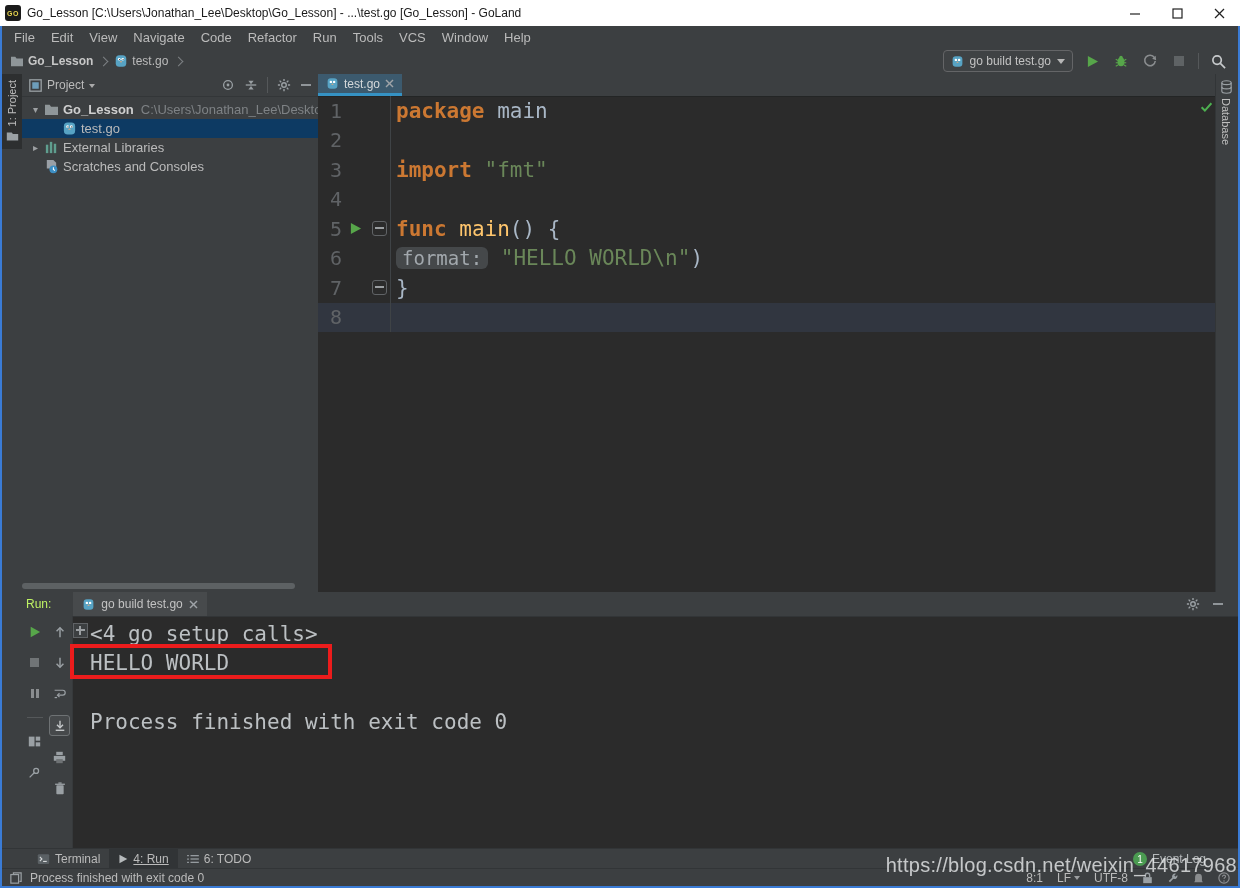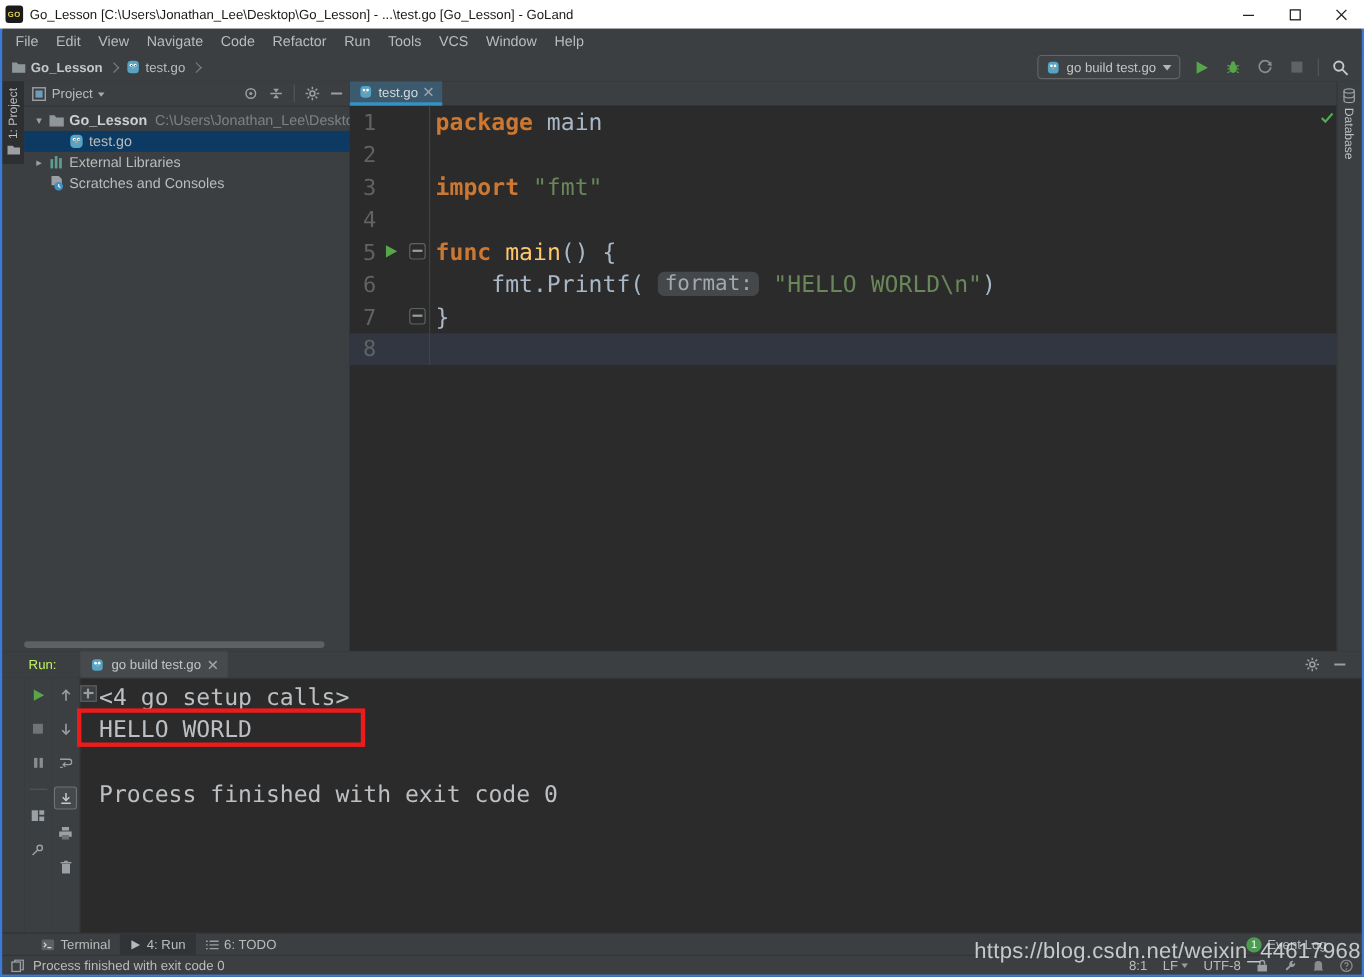--- a/index.html
+++ b/index.html
@@ -88,21 +88,21 @@
   .console{position:absolute;left:72px;top:24px;right:0;bottom:0;font-family:"DejaVu Sans Mono",monospace;font-size:21px;color:#bcc0c3;}
   .con-line{height:29.5px;display:flex;align-items:flex-end;padding-left:18px;position:relative;white-space:pre;}
   .con-fold{position:absolute;left:1px;top:7px;width:13px;height:13px;border:1px solid #606366;background:#3c3f41;}
   .con-fold:before{content:"";position:absolute;left:2px;right:2px;top:5px;height:1.5px;background:#9a9ea1;}
   .con-fold:after{content:"";position:absolute;top:2px;bottom:2px;left:5px;width:1.5px;background:#9a9ea1;}
   .red-box{position:absolute;left:70px;top:52px;width:262px;height:35px;border:4px solid #ec1c1c;box-sizing:border-box;}
   .cn-note{position:absolute;left:430px;top:52px;font-size:23px;font-weight:bold;color:#e8251f;white-space:nowrap;font-family:"Liberation Sans",sans-serif;}
   
   .bottombar{position:absolute;left:0;right:0;top:848px;height:20px;background:#3c3f41;border-top:1px solid #323537;display:flex;align-items:center;}
   .tw-btn{display:flex;align-items:center;gap:5px;padding:0 9px;height:20px;font-size:12px;color:#bbbbbb;}
-  .tw-btn.active{background:#313436;}
+  .tw-btn.active{background:#313436;text-decoration:underline;}
   .tw-btn:first-child{margin-left:28px;}
   .eventlog{margin-left:auto;display:flex;align-items:center;gap:5px;padding-right:34px;font-size:12px;color:#b4b8ba;}
   .badge{width:14px;height:14px;border-radius:50%;background:#4b9b51;color:#fff;font-size:10px;display:flex;align-items:center;justify-content:center;}
   .statusbar{position:absolute;left:0;right:0;top:868px;height:18px;background:#3c3f41;border-top:1px solid #323537;display:flex;align-items:center;font-size:12px;color:#bbbbbb;}
   .sb-left{display:flex;align-items:center;gap:8px;padding-left:10px;}
   .sb-right{margin-left:auto;display:flex;align-items:center;gap:14px;padding-right:10px;}
   .lf-wrap{display:flex;align-items:center;gap:3px;}
   .lf-caret{width:0;height:0;border-left:3.5px solid transparent;border-right:3.5px solid transparent;border-top:4px solid #9b9ea0;}
   .watermark{position:absolute;right:3px;top:854px;font-size:20px;color:rgba(228,230,232,.82);z-index:60;white-space:nowrap;letter-spacing:.3px;}
   
@@ -422,21 +422,21 @@
           </span>
           <span class="ln-fold">
             <span class="fold-box"></span>
           </span>
           <span class="ln-body"><span class="tok-kw">func</span><span class="tok-def"> </span><span class="tok-fn">main</span><span class="tok-def">() {</span></span>
         </div>
         <div class="code-line">
           <span class="ln-num">6</span>
           <span class="ln-run"></span>
           <span class="ln-fold"></span>
-          <span class="ln-body"><span class="tok-def">    fmt.Printf( </span><span class="tok-hint">format:</span><span class="tok-def"> </span><span class="tok-str">"HELLO WORLD\n"</span><span class="tok-def">)</span></span>
+          <span class="ln-body"><span class="tok-hint">format:</span><span class="tok-def"> </span><span class="tok-str">"HELLO WORLD\n"</span><span class="tok-def">)</span></span>
         </div>
         <div class="code-line">
           <span class="ln-num">7</span>
           <span class="ln-run"></span>
           <span class="ln-fold">
             <span class="fold-box"></span>
           </span>
           <span class="ln-body"><span class="tok-def">}</span></span>
         </div>
         <div class="code-line caret-line">

